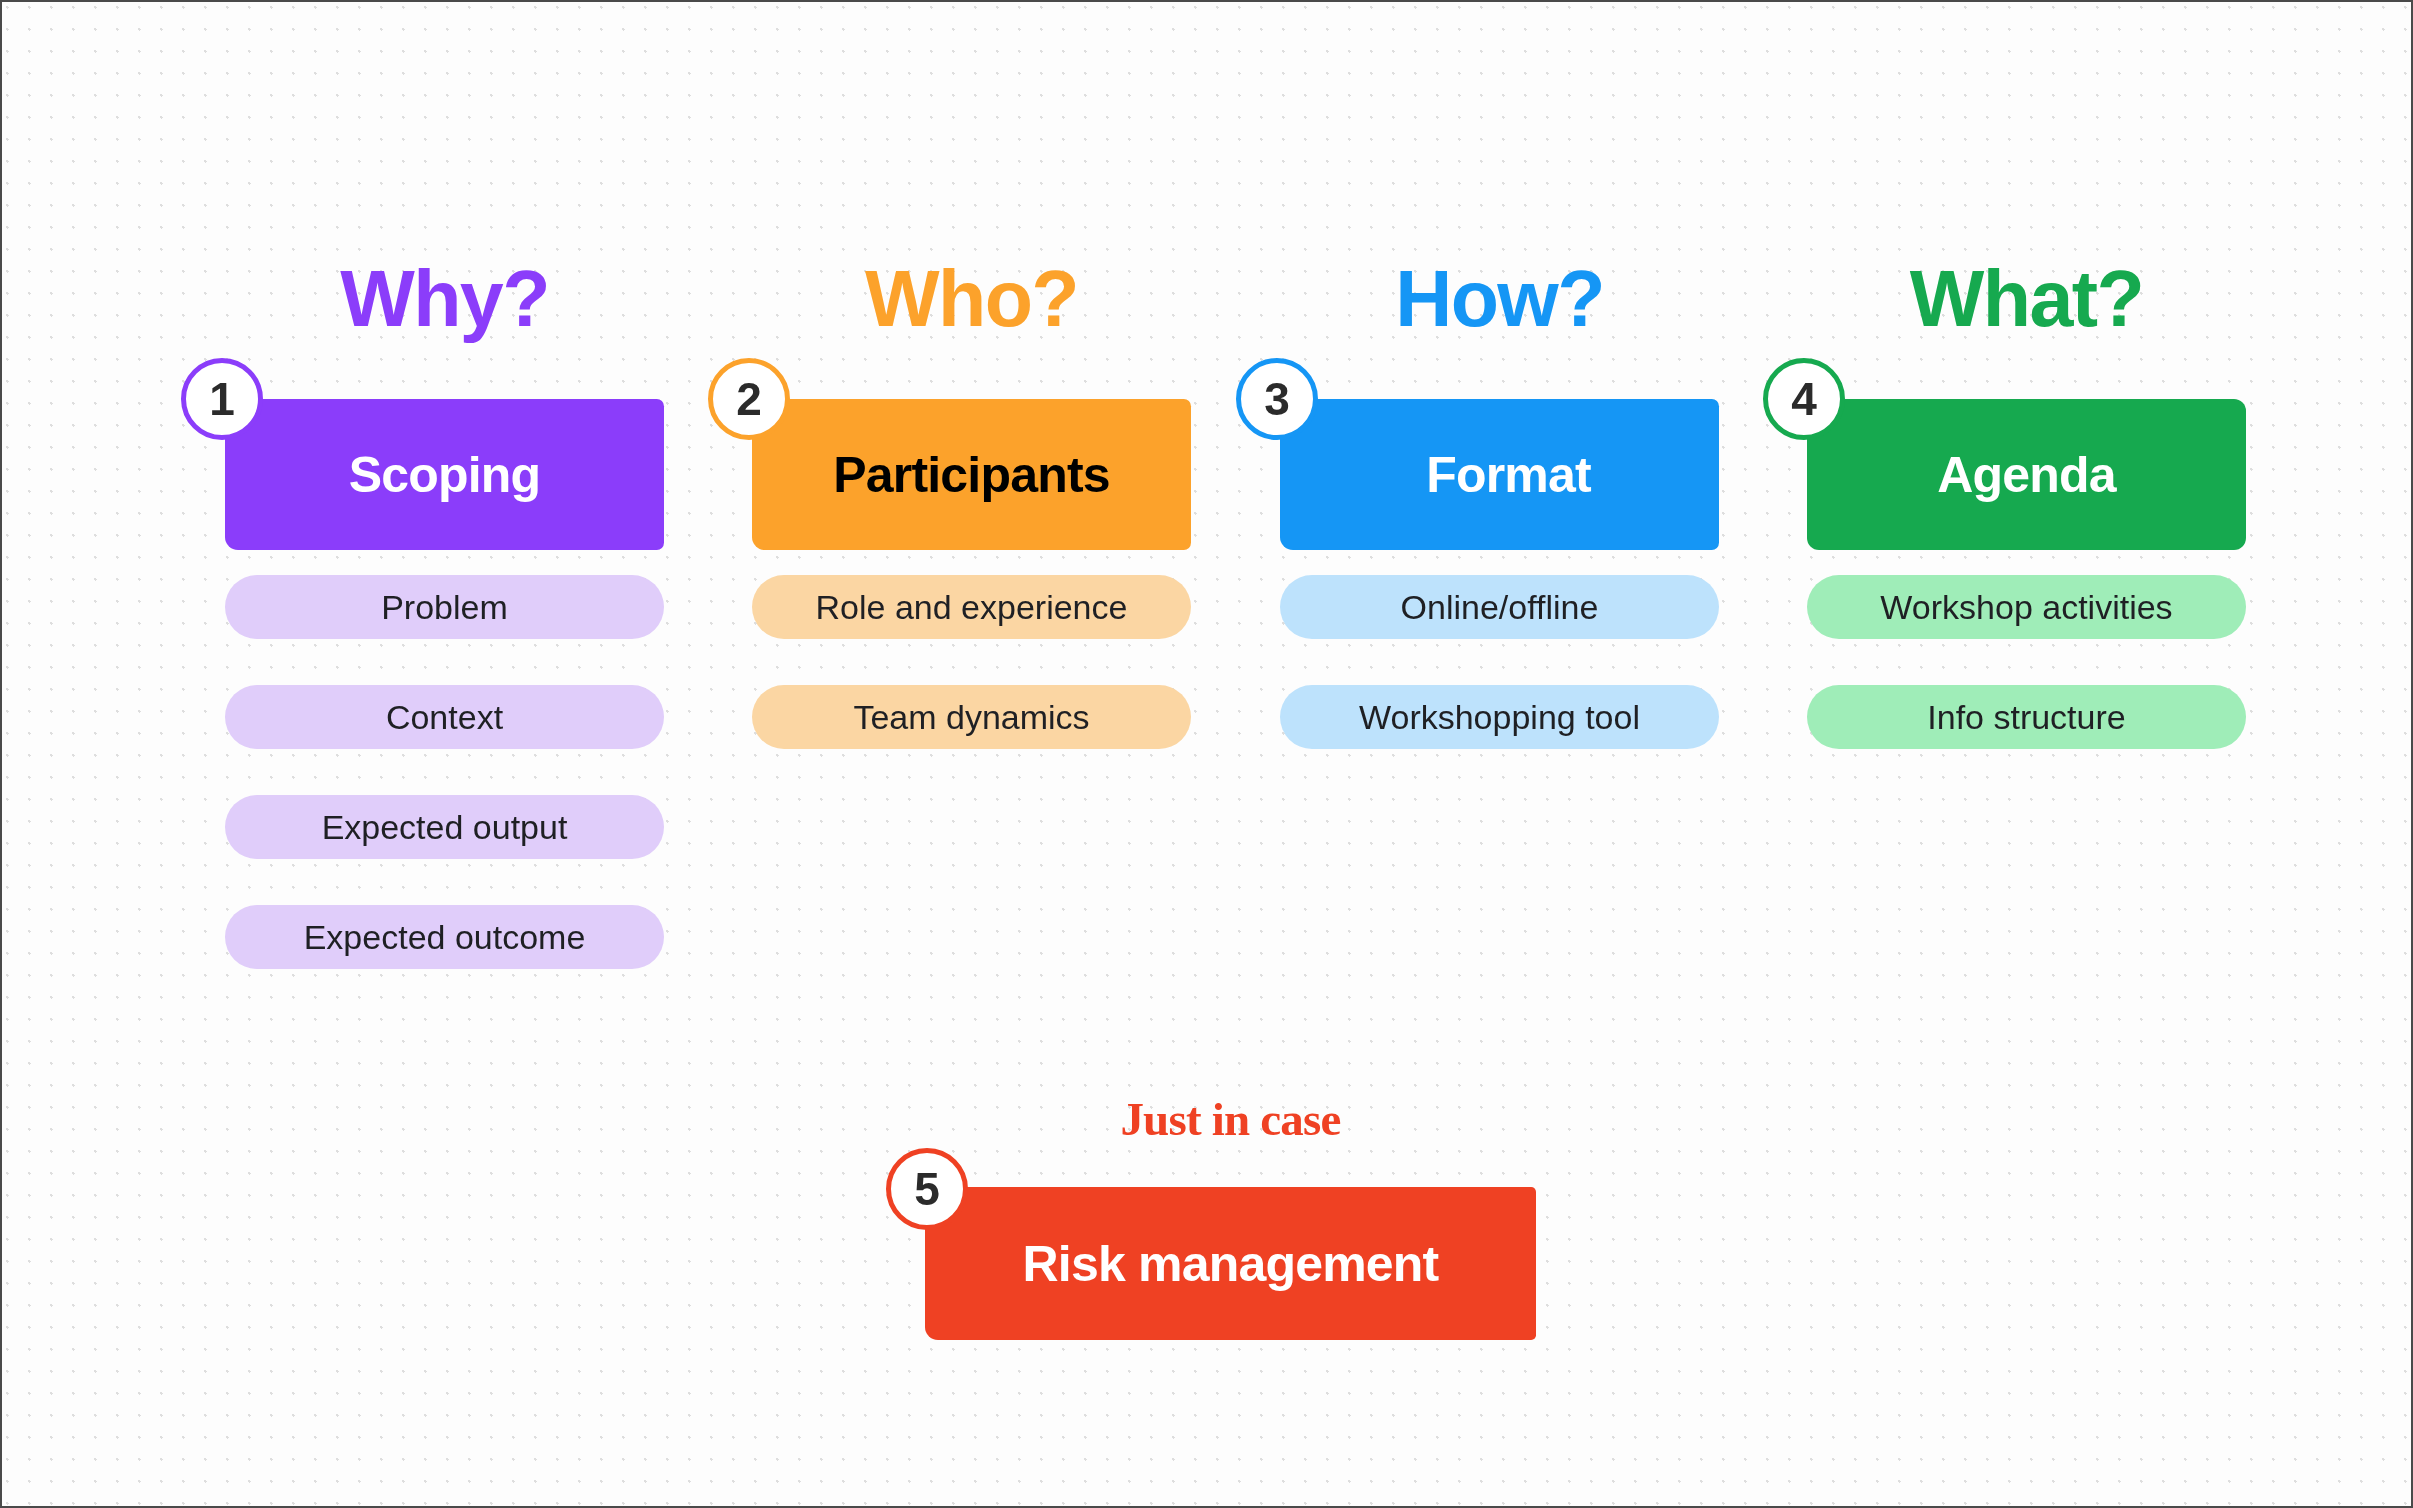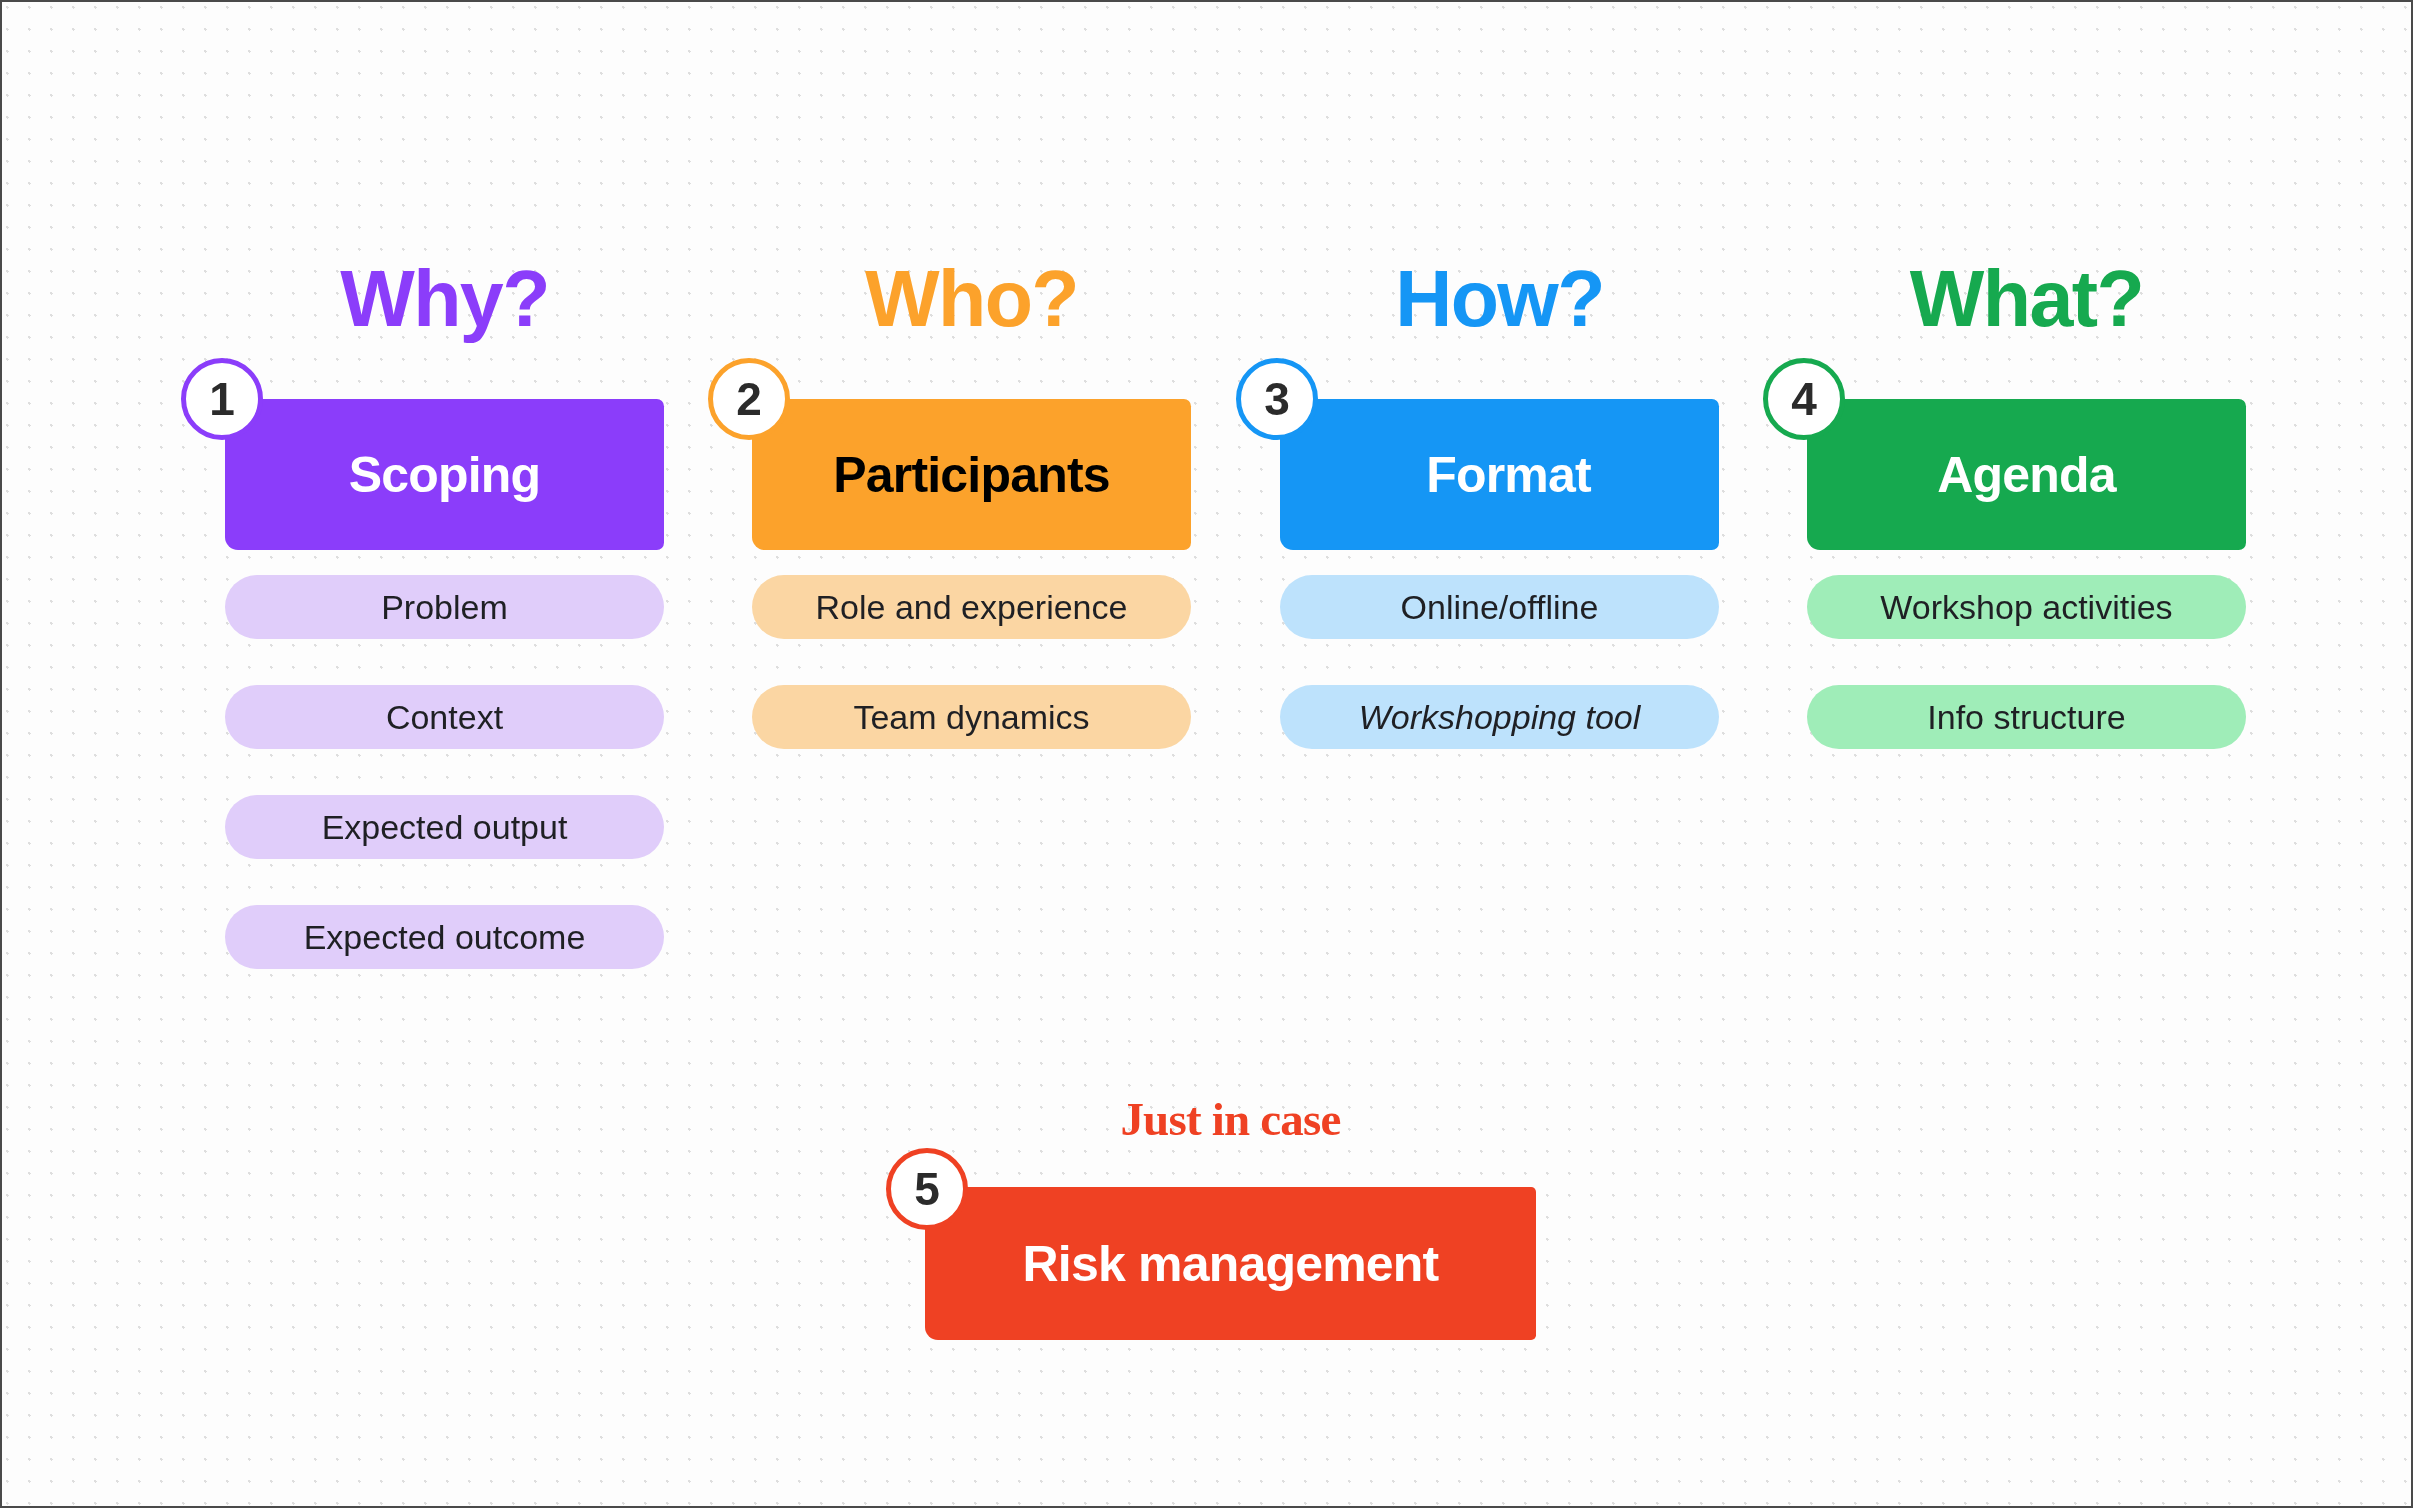--- a/index.html
+++ b/index.html
@@ -157,25 +157,25 @@
       <div class="pill" style="background: rgb(251, 214, 163); top: 573px;">Role and experience</div>
       <div class="pill" style="background: rgb(251, 214, 163); top: 683px;">Team dynamics</div>
     </div>
     <div class="column" style="left: 1278px;">
       <div class="col-title" style="color: rgb(21, 150, 245);">How?</div>
       <div class="main-card" style="background: rgb(21, 150, 245);">
         <span class="main-card-label" style="color: rgb(255, 255, 255); margin-left: 18px;">Format</span>
       </div>
       <div class="badge" style="border-color: rgb(21, 150, 245); left: -44px; top: 356px;">3</div>
       <div class="pill" style="background: rgb(189, 226, 252); top: 573px;">Online/offline</div>
-      <div class="pill" style="background: rgb(189, 226, 252); top: 683px; font-style: italic;">Workshopping tool</div>
+      <div class="pill" style="background: rgb(189, 226, 252); top: 683px;">Workshopping tool</div>
     </div>
     <div class="column" style="left: 1805px;">
       <div class="col-title" style="color: rgb(22, 169, 79);">What?</div>
-      <div class="main-card" style="background: rgb(22, 169, 79);">
+      <div class="main-card" style="background: rgb(22, 169, 79); border-radius: 12px;">
         <span class="main-card-label" style="color: rgb(255, 255, 255);">Agenda</span>
       </div>
       <div class="badge" style="border-color: rgb(22, 169, 79); left: -44px; top: 356px;">4</div>
       <div class="pill" style="background: rgb(159, 237, 184); top: 573px;">Workshop activities</div>
       <div class="pill" style="background: rgb(159, 237, 184); top: 683px;">Info structure</div>
     </div>
     <div id="bottom-block">
       <div id="bottom-title" style="color: rgb(239, 65, 35);">Just in case</div>
       <div id="bottom-card" style="background: rgb(239, 65, 35);">
         <span id="bottom-card-label" style="color: rgb(255, 255, 255);">Risk management</span>

